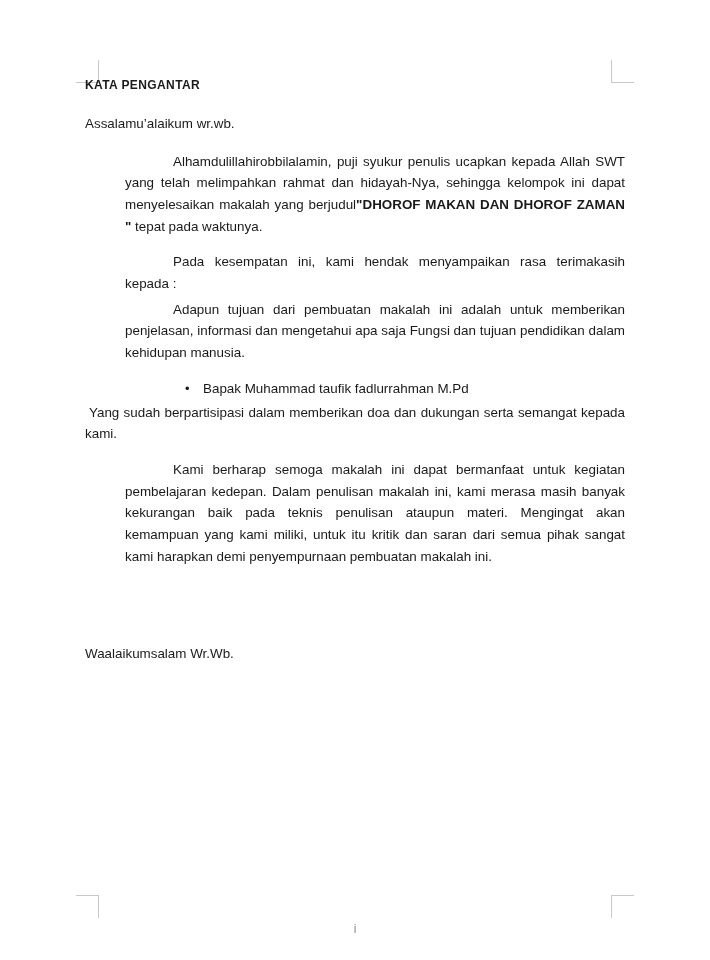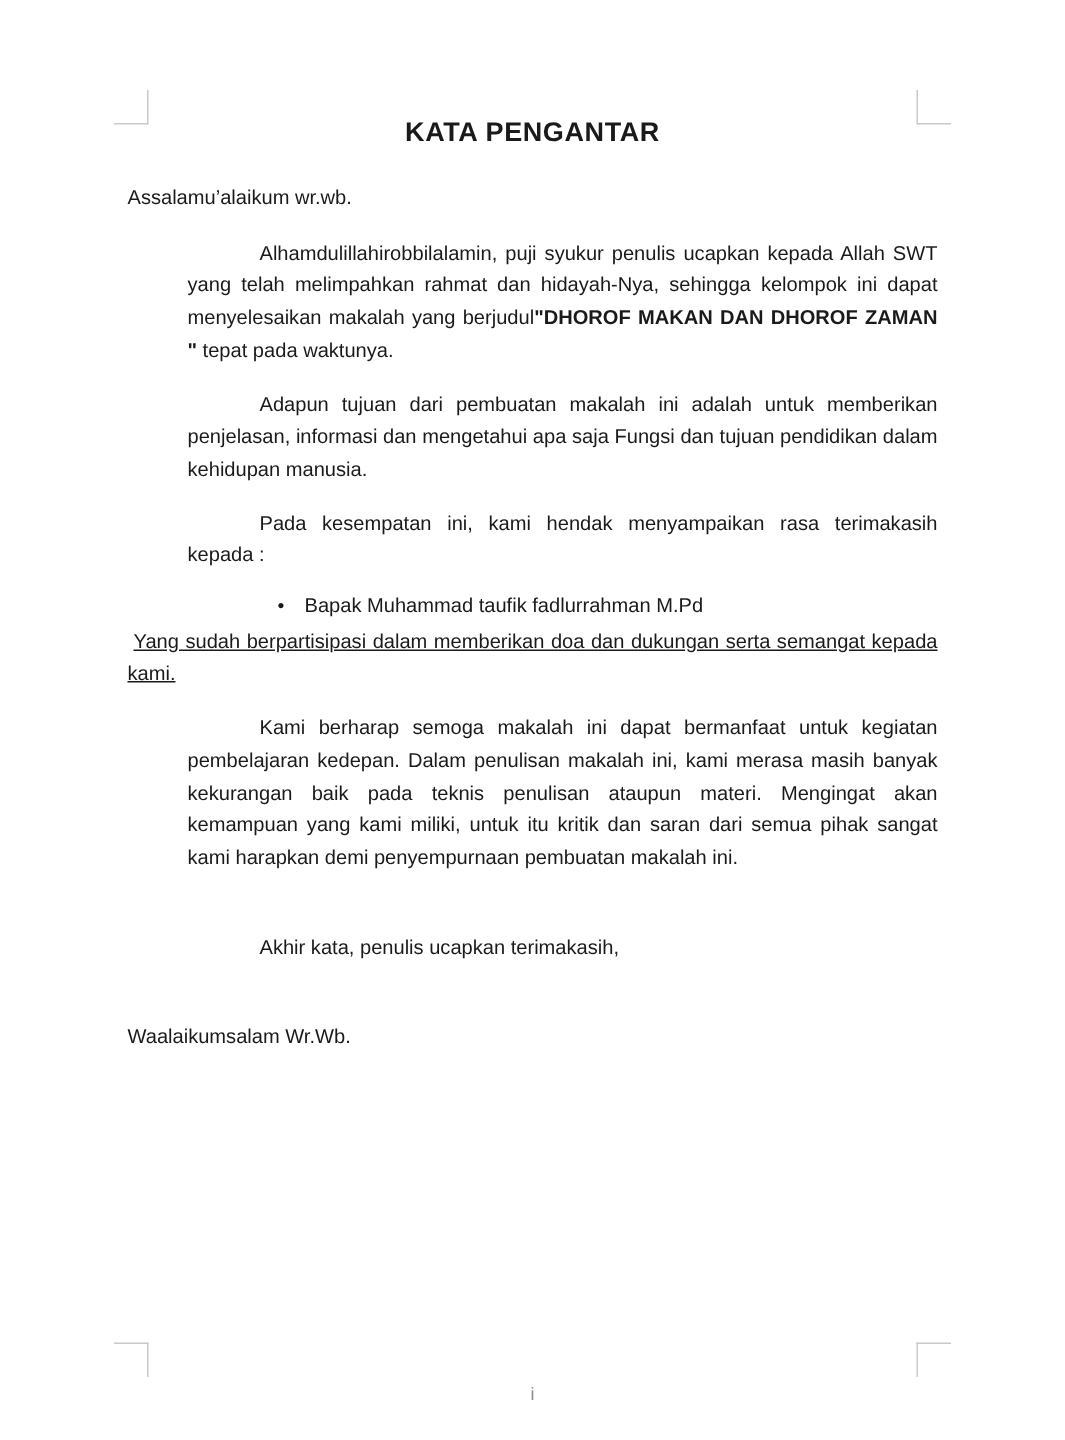--- a/index.html
+++ b/index.html
@@ -36,22 +36,21 @@
 
   
   .content {
     position: absolute;
     left: 85px;
     top: 78px;
     width: 540px;
   }
 
   .doc-title {
-    text-align: center;
-    font-size: 18px;
+    font-size: 12px;
     font-weight: 700;
     letter-spacing: 0.4px;
     margin: 0 0 22px 0;
     line-height: 1.2;
   }
 
   .salam {
     font-size: 13.4px;
     line-height: 1.5;
     margin: 0 0 16px 0;
@@ -62,21 +61,21 @@
     font-size: 13.4px;
     line-height: 1.62;
     text-align: justify;
     text-justify: inter-word;
     margin: 0 0 14px 0;
   }
   p.indent { text-indent: 48px; margin-left: 40px; }
 
   p.tight { margin-bottom: 4px; }
 
-  .para-gap { margin-bottom: 18px; text-decoration: underline; }
+  .para-gap { margin-bottom: 18px; }
 
   .list {
     list-style: none;
     margin: 12px 0 2px 0;
     padding: 0;
   }
   .list li {
     font-size: 13.4px;
     line-height: 1.62;
     padding-left: 118px;
@@ -126,35 +125,34 @@
   <div class="crop crop-br"></div>
 
   <div class="content">
 
     <h1 class="doc-title">KATA PENGANTAR</h1>
 
     <p class="salam">Assalamu’alaikum wr.wb.</p>
 
     <p class="body indent"><span>Alhamdulillahirobbilalamin, puji syukur penulis ucapkan kepada Allah SWT yang telah melimpahkan rahmat dan hidayah-Nya, sehingga kelompok ini dapat menyelesaikan makalah yang berjudul</span><b class="title-quote">"DHOROF MAKAN DAN DHOROF ZAMAN "</b><span> tepat pada waktunya.</span></p>
 
+    <p class="body indent tight">Pada kesempatan ini, kami hendak menyampaikan rasa terimakasih kepada :</p>
+
     <p class="body indent">Adapun tujuan dari pembuatan makalah ini adalah untuk memberikan penjelasan, informasi dan  mengetahui apa saja Fungsi dan tujuan pendidikan dalam kehidupan manusia.</p>
-
-    <p class="body indent tight">Pada kesempatan ini, kami hendak menyampaikan rasa terimakasih kepada :</p>
 
     <ul class="list">
       <li>Bapak Muhammad taufik fadlurrahman M.Pd</li>
     </ul>
 
     <p class="body lead-space para-gap">Yang sudah berpartisipasi dalam memberikan doa dan dukungan serta semangat kepada kami.</p>
 
     <p class="body indent">Kami berharap semoga makalah ini dapat bermanfaat untuk kegiatan pembelajaran kedepan. Dalam penulisan makalah ini, kami merasa masih banyak kekurangan baik pada teknis penulisan ataupun materi. Mengingat akan kemampuan yang kami miliki, untuk itu kritik dan saran dari semua pihak sangat kami harapkan demi penyempurnaan pembuatan makalah ini.</p>
 
     <div class="gap-lg"></div>
 
-    <p class="closing indent">Akhir kata, penulis ucapkan terimakasih,</p>
 
     <div class="gap-xl"></div>
 
     <p class="closing">Waalaikumsalam Wr.Wb.</p>
 
   </div>
 
   <div class="footer">i</div>
 
 </div>

